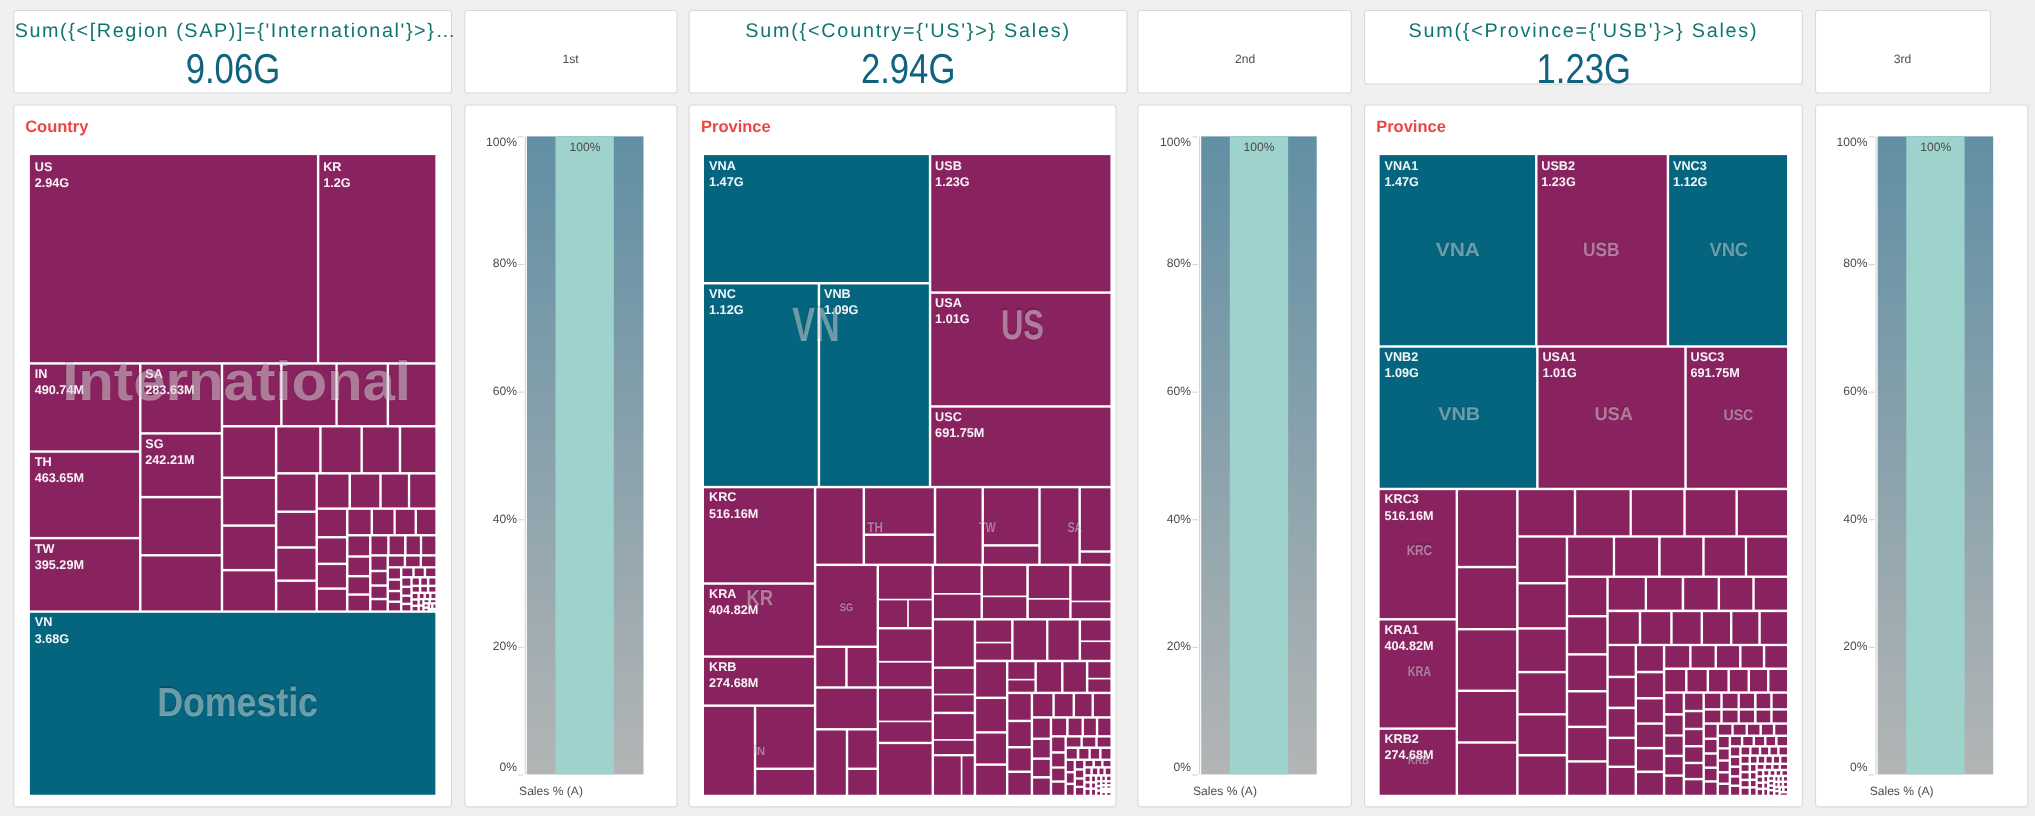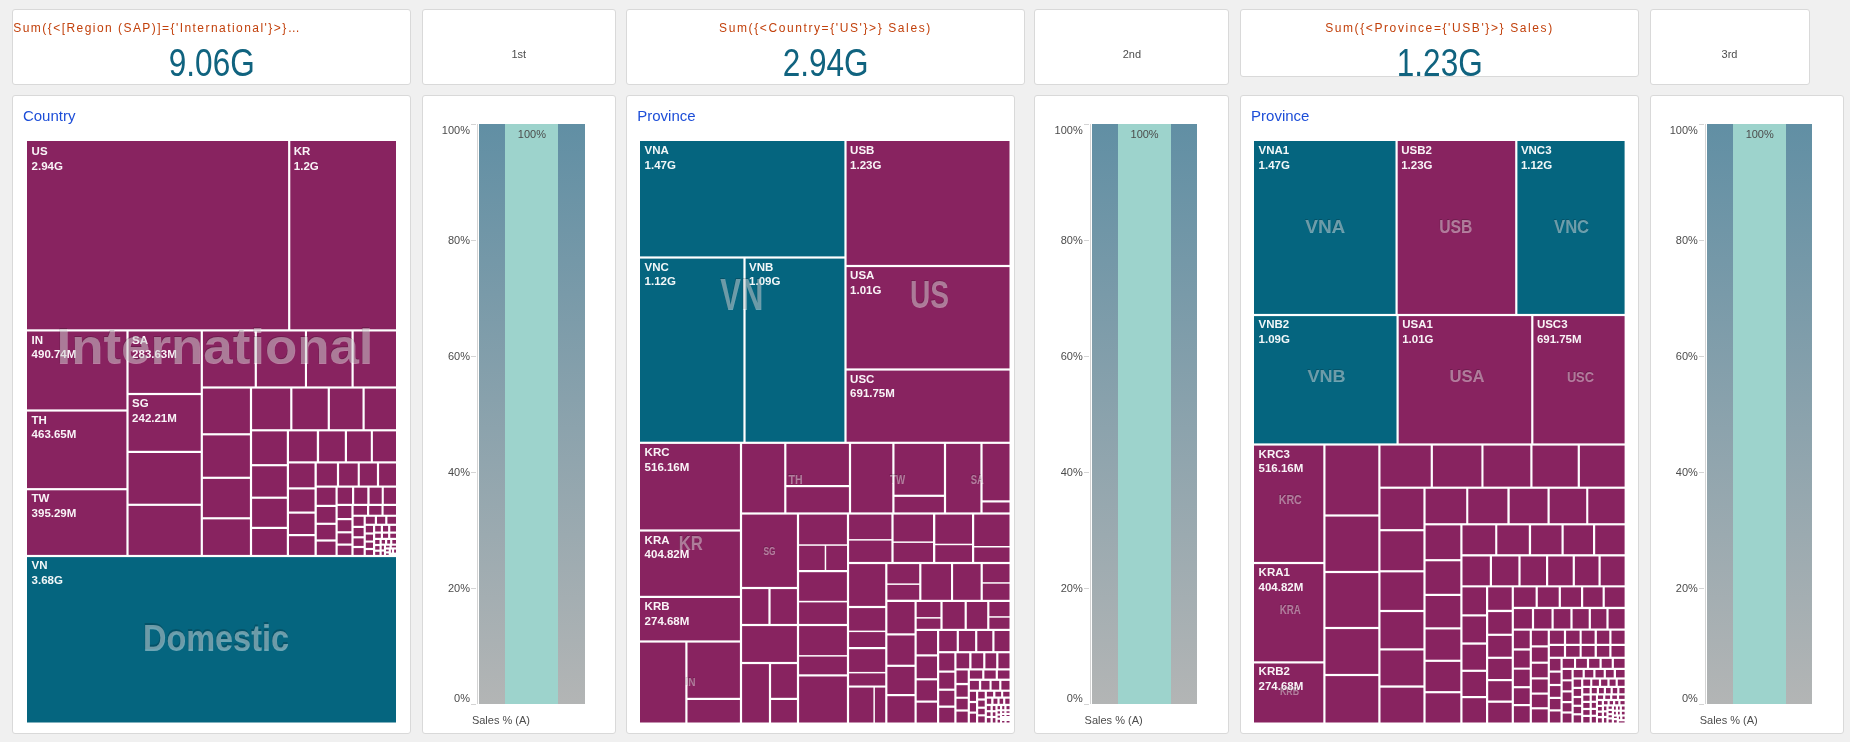--- a/index.html
+++ b/index.html
@@ -1,21 +1,21 @@
 <!DOCTYPE html>
 <html><head><meta charset="utf-8"><style>
 html,body{margin:0;padding:0;background:#f0f0f0;width:1850px;height:742px;overflow:hidden}
 *{box-sizing:border-box}
 body{font-family:"Liberation Sans",sans-serif;position:relative}
 .card{position:absolute;background:#fff;border:1px solid #d9d9d9;border-radius:3px}
-.kt{position:absolute;top:8px;font-size:12px;color:#c2410c;line-height:20px;white-space:nowrap;overflow:hidden;text-overflow:ellipsis;letter-spacing:1.6px}
+.kt{position:absolute;top:8px;font-size:18px;color:#0f766e;line-height:20px;white-space:nowrap;overflow:hidden;text-overflow:ellipsis;letter-spacing:1.6px}
 .kt1{letter-spacing:1.45px;overflow:visible}
 .kv{position:absolute;left:0;right:0;top:33px;font-size:38px;color:#10637f;text-align:center;line-height:40px;transform:scaleX(0.83)}
 .ks{position:absolute;left:0;right:0;top:37px;font-size:11px;color:#4d4d4d;text-align:center;line-height:14px}
-.ttl{position:absolute;left:10.4px;top:10.5px;font-size:15px;font-weight:normal;color:#1d4ed8;line-height:18px}
+.ttl{position:absolute;left:10.4px;top:10.5px;font-size:15px;font-weight:bold;color:#ef4444;line-height:18px}
 .vax{position:absolute;width:1px;background:#d4d4d4}
 .tick{position:absolute;width:5px;height:1px;background:#d4d4d4}
 .alab{position:absolute;font-size:11px;color:#4c4c4c;line-height:14px;text-align:right;width:40px}
 .wbar{position:absolute;background:linear-gradient(180deg,#618fa4,#b3b5b5)}
 .mbar{position:absolute;background:#9dd3cc}
 .blab{position:absolute;font-size:11px;color:#4c4c4c;text-align:center;line-height:14px}
 .xlab{position:absolute;font-size:11px;color:#4c4c4c;line-height:14px}
 </style></head><body>
 <div class="card" style="left:11.5px;top:9px;width:399.5px;height:76px">
     <div class="kt kt1" style="left:0.8px;width:500px;text-align:left">Sum({&lt;[Region (SAP)]={'International'}&gt;}…</div>

